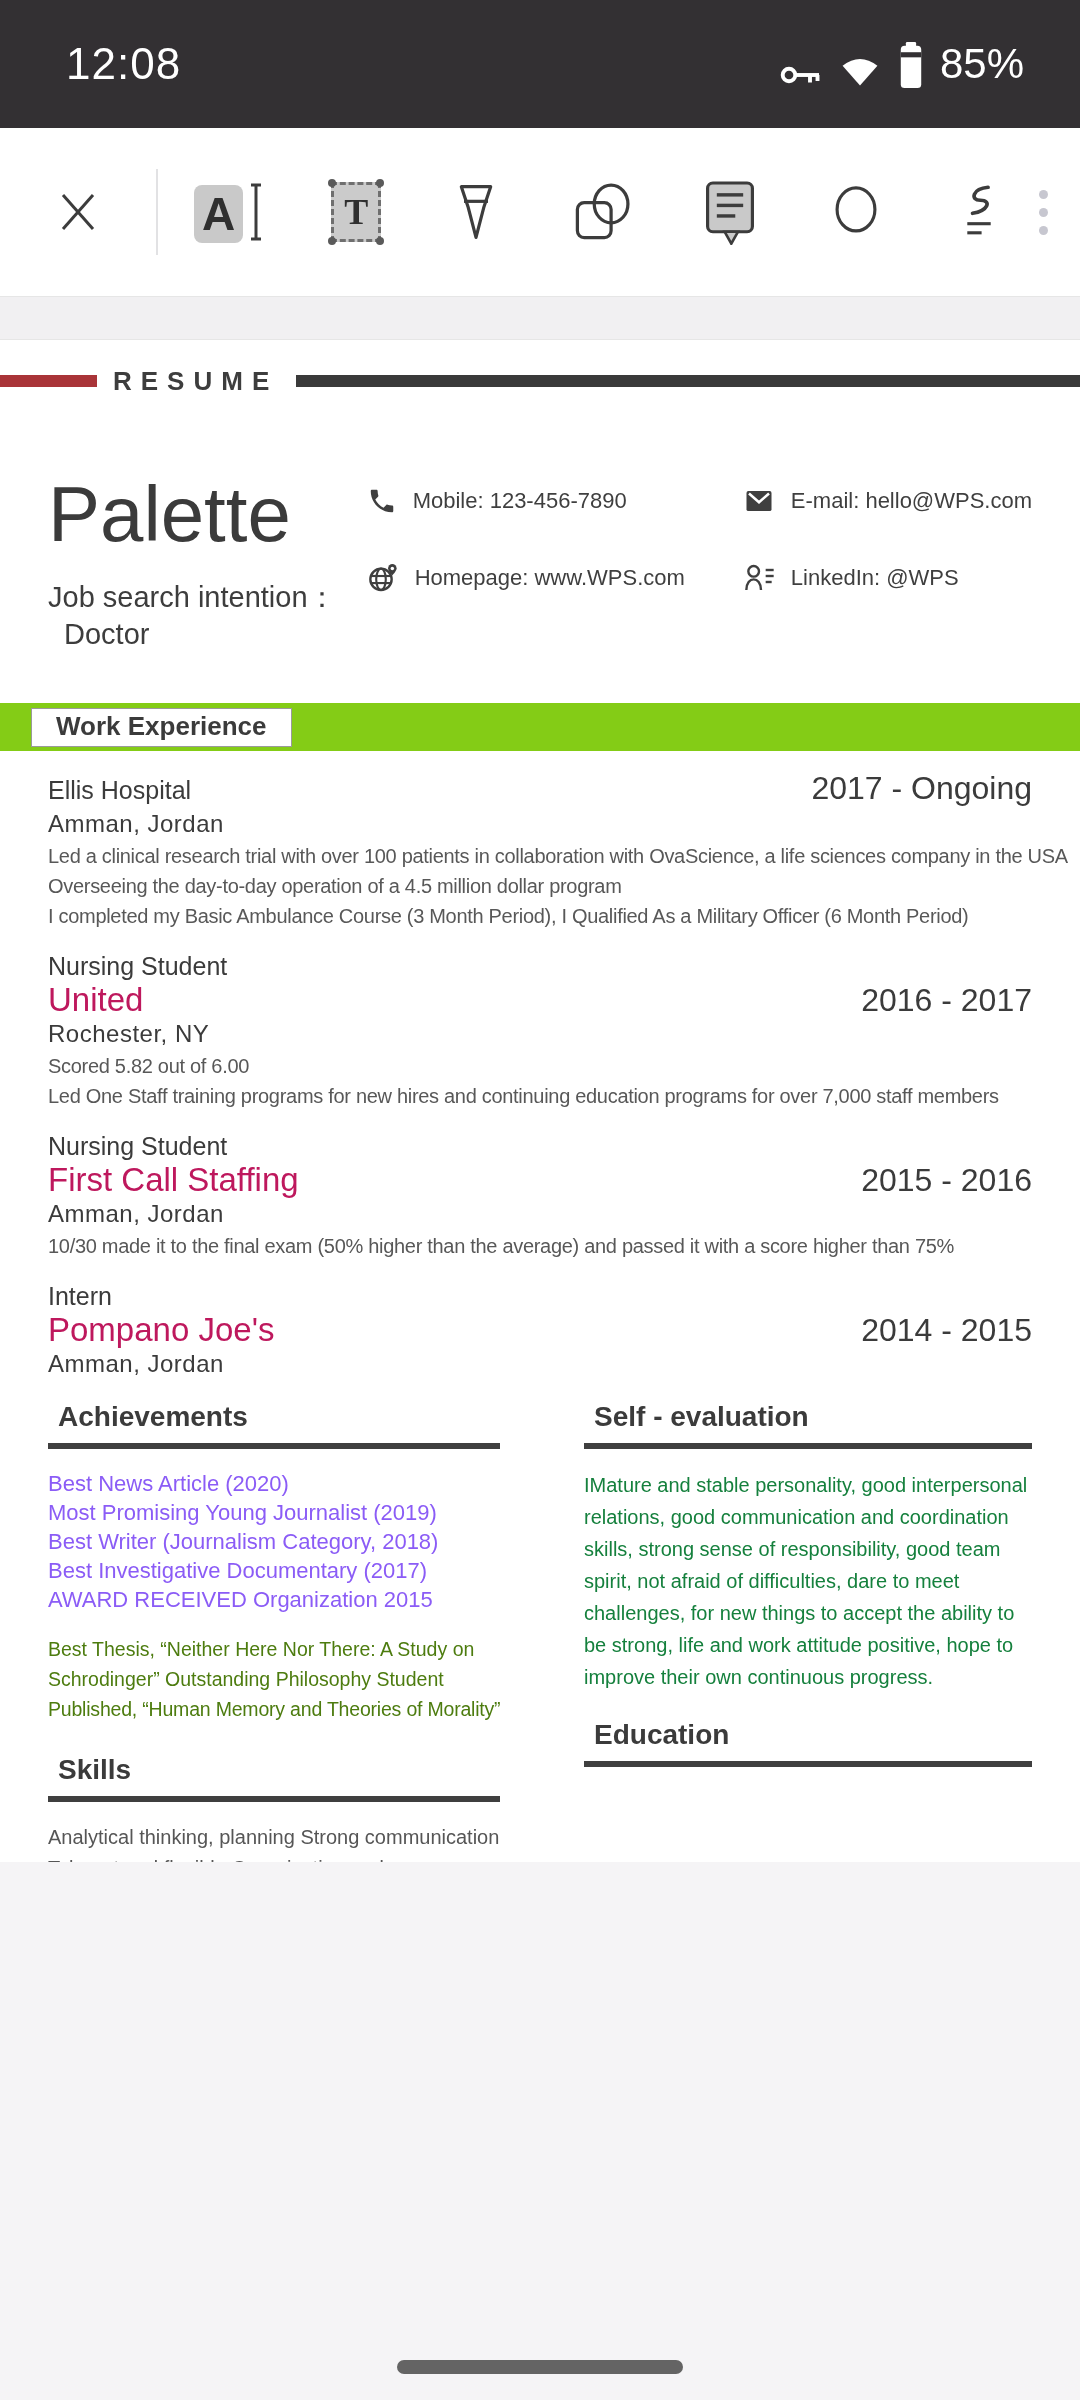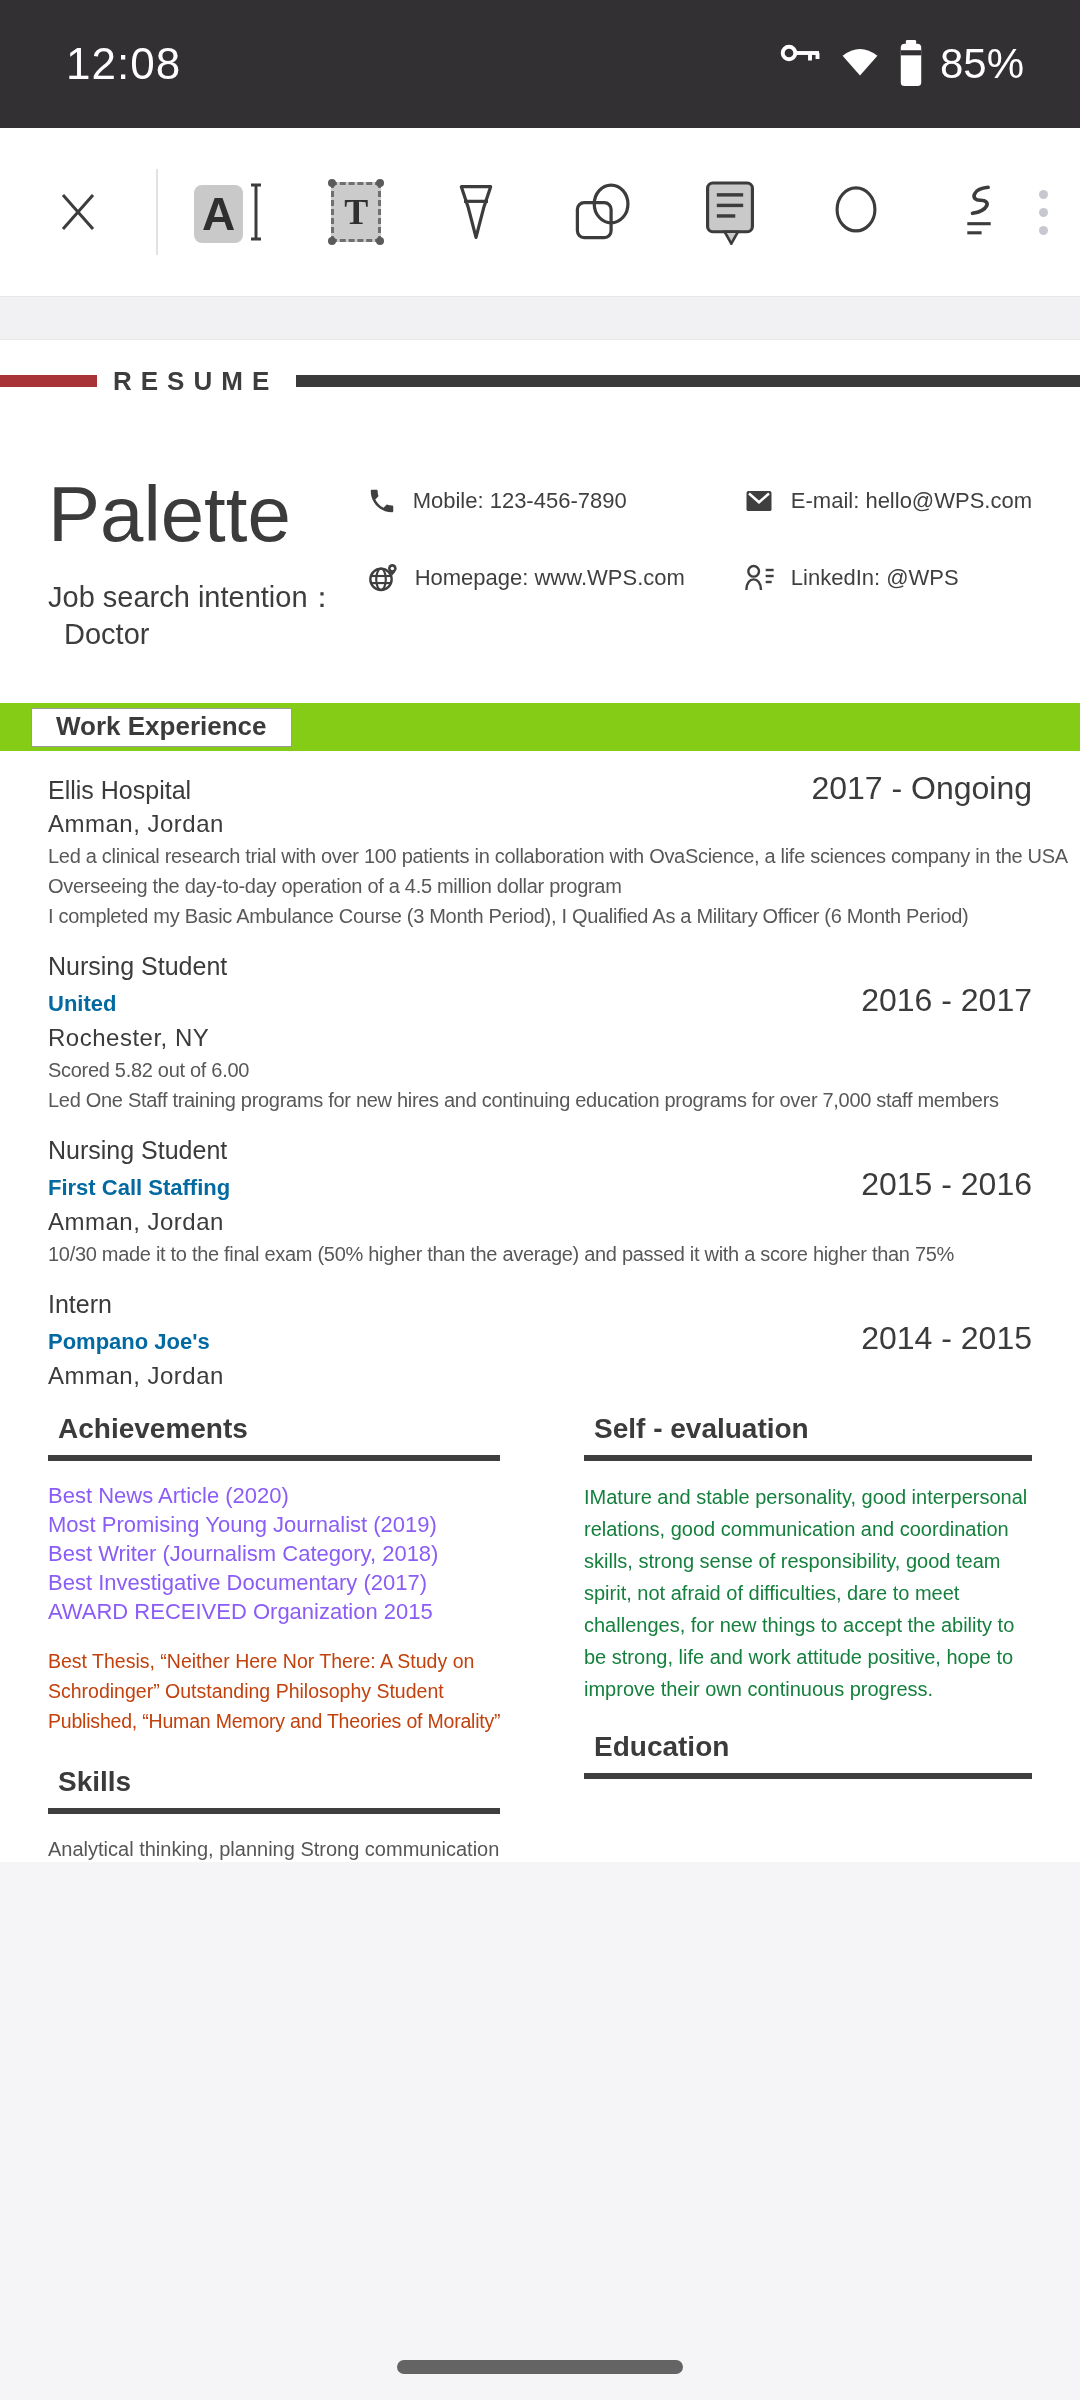--- a/index.html
+++ b/index.html
@@ -8,21 +8,21 @@
     font-family:"Liberation Sans","DejaVu Sans",sans-serif;
     background:#f5f4f6; overflow:hidden; position:relative;
   }
   
   .status-bar {
     height:128px; background:#333033; color:#ffffff;
     display:flex; align-items:center; justify-content:space-between;
     padding:0 56px 0 66px;
   }
   .status-time { font-size:44px; font-weight:500; letter-spacing:1px; }
-  .status-icons { display:flex; align-items:flex-start; gap:16px; }
+  .status-icons { display:flex; align-items:flex-end; gap:16px; }
   .status-batt-pct { font-size:42px; font-weight:500; }
   
   .toolbar {
     height:168px; background:#ffffff; display:flex; align-items:center;
     padding:0 26px 0 50px;
   }
   .tb-close { width:56px; height:56px; display:flex; align-items:center; justify-content:center; background:none; border:none; }
   .tb-divider { width:2px; height:86px; background:#e2e2e4; margin:0 10px 0 50px; }
   .tb-icons { flex:1; display:flex; align-items:center; justify-content:space-between; padding:0 28px 0 26px; }
   .tb-btn { background:none; border:none; display:flex; align-items:center; justify-content:center; }
@@ -66,36 +66,36 @@
   
   .we-bar { margin-top:52px; height:48px; background:#84cc16; display:flex; align-items:center; }
   .we-label {
     margin-left:31px; background:#ffffff; border:1px solid #9a9a9a;
     padding:2px 24px 4px; font-size:26px; font-weight:600; color:#3b3b3b;
   }
   .entries { margin:20px 48px 0; }
   .entry { margin-bottom:18px; }
   .e-row { display:flex; justify-content:space-between; align-items:baseline; }
   .e-title { font-size:25px; font-weight:500; color:#3b3b3b; line-height:34px; }
-  .e-company { font-size:22px; font-weight:700; color:#0369a1; line-height:34px; }
+  .e-company { font-size:33px; font-weight:400; color:#be185d; line-height:34px; }
   .e-date { font-size:32px; font-weight:500; color:#3b3b3b; line-height:34px; }
   .e-loc { font-size:24px; font-weight:500; color:#3b3b3b; line-height:34px; letter-spacing:0.5px; }
   .e-bullet { font-size:20px; color:#585858; line-height:30px; white-space:nowrap; letter-spacing:-0.3px; }
   
   .columns { margin:20px 48px 0; display:flex; }
   .col-left { width:452px; }
   .col-right { width:450px; margin-left:84px; }
   .sec-h {
     font-size:28px; font-weight:600; color:#3b3b3b;
     padding:0 0 10px 10px; border-bottom:6px solid #3f3f3f;
   }
   .ach-items { margin-top:20px; }
   .ach-items div { font-size:22px; color:#8b5cf6; line-height:29px; }
   .ach-notes { margin-top:20px; }
-  .ach-notes div { font-size:19.5px; color:#c2410c; line-height:30px; }
+  .ach-notes div { font-size:19.5px; color:#4d7c0f; line-height:30px; }
   .note-nowrap { white-space:nowrap; letter-spacing:-0.2px; }
   .skills-h { margin-top:30px; }
   .skills-text { margin-top:20px; font-size:20px; color:#565656; line-height:31px; }
   .se-text { margin-top:20px; font-size:20px; color:#15803d; line-height:32px; }
   .edu-h { margin-top:26px; }
   .edu-lines { margin-top:18px; }
   .edu-lines div { font-size:20px; color:#565656; line-height:31px; white-space:nowrap; }
   
   .home-indicator {
     position:absolute; left:50%; transform:translateX(-50%);

